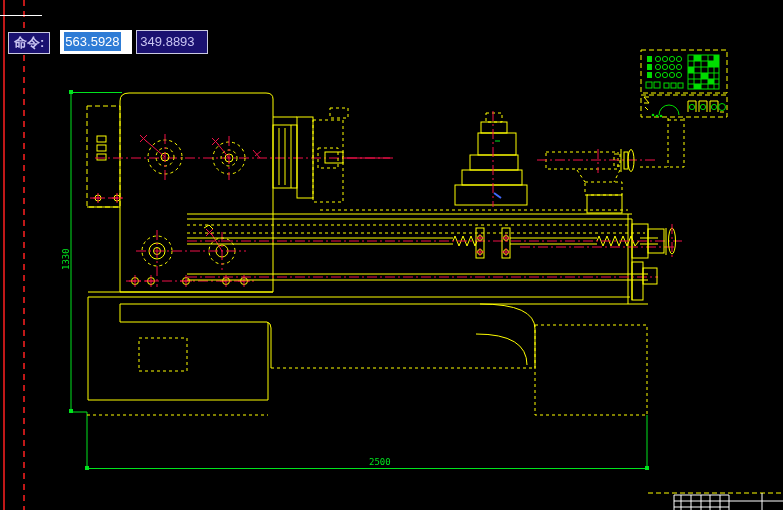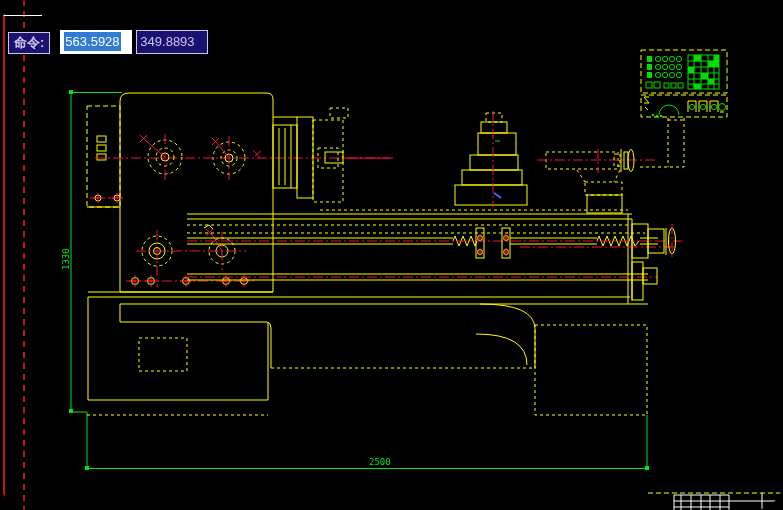--- a/index.html
+++ b/index.html
@@ -11,21 +11,21 @@
     --line-white:#ffffff;
     --line-blue:#4169ff;
     --panel-green:#00dd00;
     --selection-blue:#2e7cd6;
     --field-navy:#1a1170;
     --field-border:#c9c9e0;
     --field-text:#c9c5f2;
   }
   html,body{margin:0;padding:0;background:var(--background);}
   #screen{position:relative;width:783px;height:510px;background:var(--background);overflow:hidden;
-          font-family:"Liberation Sans",sans-serif;border-radius:29px;}
+          font-family:"Liberation Sans",sans-serif;}
   #cad{position:absolute;left:0;top:0;}
   .ly{stroke:var(--line-yellow);fill:none;stroke-width:1;}
   .lyd{stroke:var(--line-yellow);fill:none;stroke-width:1;stroke-dasharray:5 3;}
   .lyd2{stroke:var(--line-yellow);fill:none;stroke-width:1;stroke-dasharray:3 3;}
   .lr{stroke:var(--centerline-red);fill:none;stroke-width:1;}
   .lrd{stroke:var(--centerline-red);fill:none;stroke-width:1;stroke-dasharray:10 3 2 3;}
   .lrb{stroke:var(--border-red);fill:none;stroke-width:1.5;}
   .lrbd{stroke:var(--border-red);fill:none;stroke-width:1.5;stroke-dasharray:6 5;}
   .lg{stroke:var(--line-green);fill:none;stroke-width:1;}
   .fg{fill:var(--line-green);stroke:none;}

